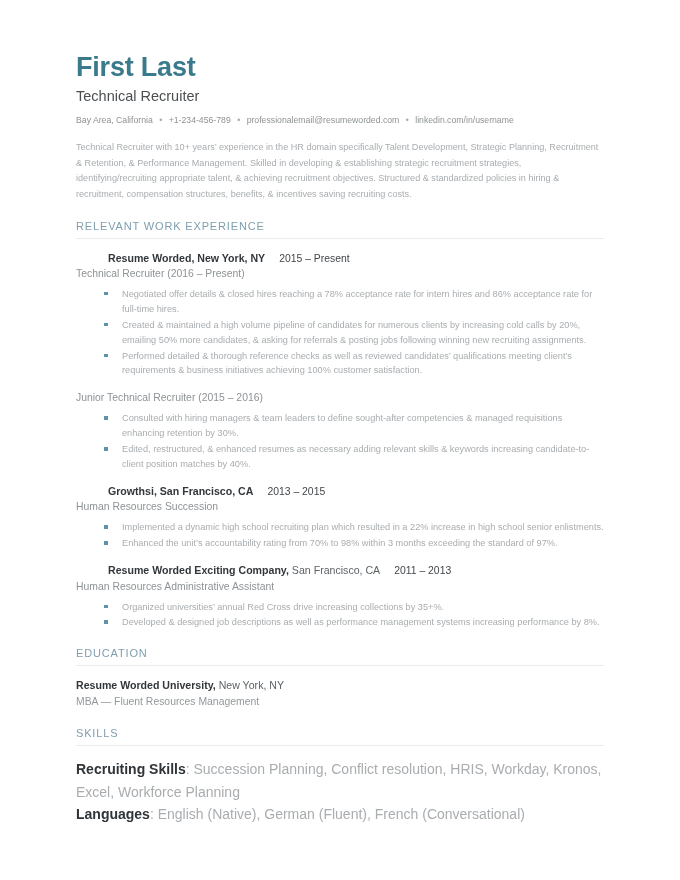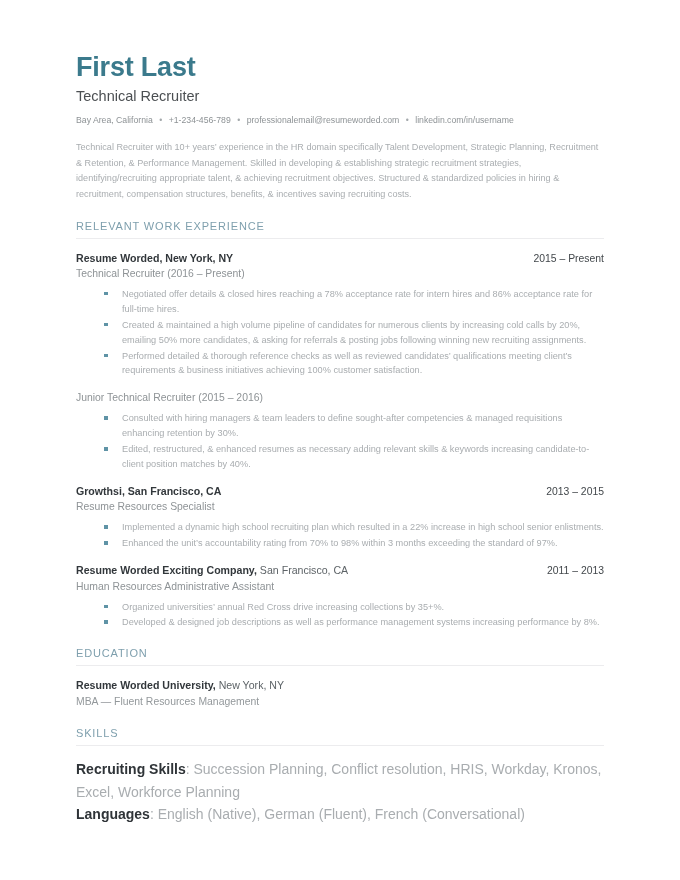--- a/index.html
+++ b/index.html
@@ -79,22 +79,22 @@
     background: #ececee;
     margin: 0 0 12px 0;
   }
 
   
   .entry {
     margin-bottom: 12px;
   }
   .entry-head {
     display: flex;
-    justify-content: space-between;
     align-items: baseline;
+    margin-left: 32px;
   }
   .company {
     font-size: 10.6px;
     font-weight: bold;
     color: #32373b;
     line-height: 1.35;
   }
   .company .light {
     font-weight: normal;
     color: #5d6367;
@@ -212,21 +212,21 @@
           <li><span class="marker"></span><span>Consulted with hiring managers &amp; team leaders to define sought-after competencies &amp; managed requisitions enhancing retention by 30%.</span></li>
           <li><span class="marker"></span><span>Edited, restructured, &amp; enhanced resumes as necessary adding relevant skills &amp; keywords increasing candidate-to-client position matches by 40%.</span></li>
         </ul>
       </div>
 
       <div class="entry">
         <div class="entry-head">
           <div class="company"><span>Growthsi, San Francisco, CA</span><span class="light"></span></div>
           <div class="dates">2013 – 2015</div>
         </div>
-        <div class="role">Resume Resources Specialist</div>
+        <div class="role">Human Resources Succession</div>
         <ul class="bullets">
           <li><span class="marker"></span><span>Implemented a dynamic high school recruiting plan which resulted in a 22% increase in high school senior enlistments.</span></li>
           <li><span class="marker"></span><span>Enhanced the unit’s accountability rating from 70% to 98% within 3 months exceeding the standard of 97%.</span></li>
         </ul>
       </div>
 
       <div class="entry">
         <div class="entry-head">
           <div class="company"><span>Resume Worded Exciting Company,</span><span class="light"> San Francisco, CA</span></div>
           <div class="dates">2011 – 2013</div>

